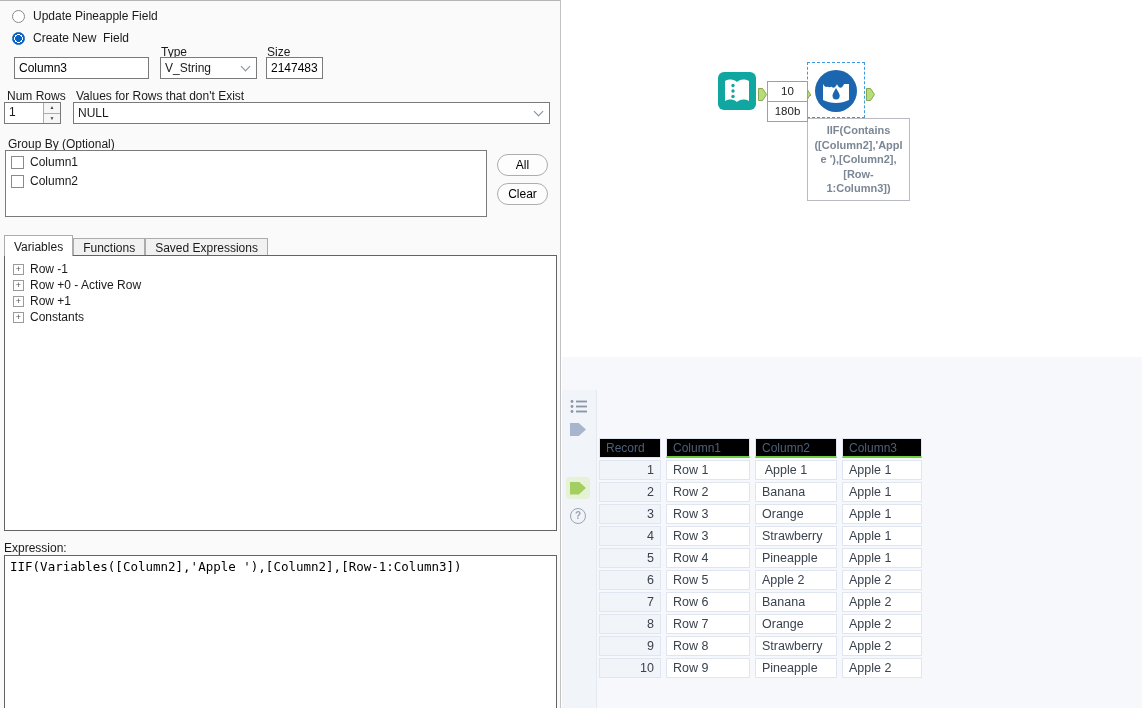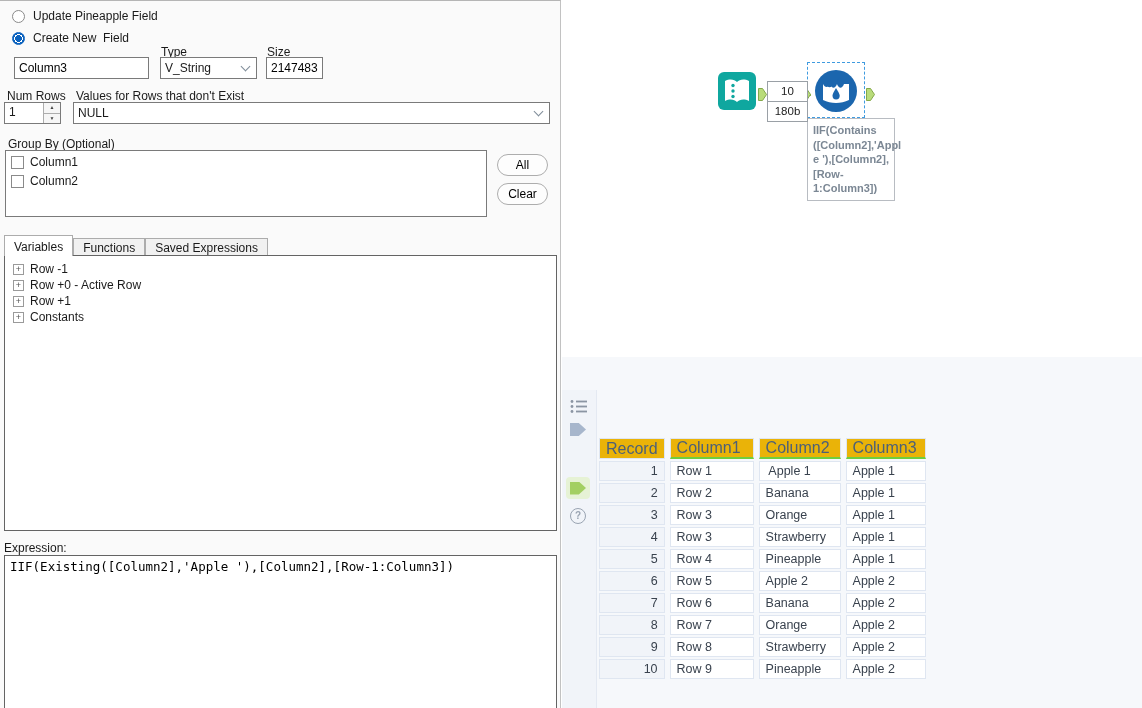--- a/index.html
+++ b/index.html
@@ -56,22 +56,22 @@
   .canvas { position:absolute; left:562px; top:0; width:580px; height:357px; background:#fff; }
   .tool-book { position:absolute; left:156px; top:72px; width:38px; height:38px; }
   .anchor { position:absolute; width:9px; height:13px; }
   .connline { position:absolute; left:205px; top:94px; width:44px; height:2px; background:#8ab654; }
   .connlabel { position:absolute; left:205px; top:81px; width:41px; height:41px; background:#fff; border:1px solid #9aa0a6;
                display:flex; flex-direction:column; font-size:11.5px; color:#222; text-align:center; z-index:3; }
   .connlabel .ctop { flex:1; border-bottom:1px solid #9aa0a6; line-height:19px; }
   .connlabel .cbot { flex:1; line-height:18px; }
   .selbox { position:absolute; left:245px; top:62px; width:58px; height:56px; border:1px dashed #3f9be0; }
   .tool-mrf { position:absolute; left:253px; top:70px; width:42px; height:42px; }
-  .annot { position:absolute; left:245px; top:118px; width:88px; min-height:82px; background:#fff; border:1px solid #b8bcc2;
-           padding:4px 5px; font-size:11px; font-weight:600; color:#7b8794; line-height:1.32; white-space:pre-line; z-index:2; }
+  .annot { position:absolute; left:245px; top:118px; width:103px; min-height:82px; background:#fff; border:1px solid #b8bcc2;
+           padding:4px 5px; font-size:11px; font-weight:600; color:#7b8794; line-height:1.32; white-space:pre-line; z-index:2;text-align:center; }
 
   
   .results { position:absolute; left:562px; top:357px; width:580px; height:351px; background:#f6f8fb; }
   .res-band { position:absolute; left:0; top:0; width:580px; height:33px; background:#eef2f8;
               border-top:1px solid #d4dce8; border-bottom:1px solid #dee4ee; display:flex; align-items:center; padding-left:28px; }
   .res-title { font-weight:bold; color:#1d3a5f; font-size:12.5px; }
   .res-sub { color:#8e99a7; font-size:12.5px; white-space:pre; }
 
   .res-strip { position:absolute; left:0; top:33px; width:35px; height:318px; background:#f1f4f9; border-right:1px solid #e4e9f2; }
   .strip-ic { position:absolute; left:8px; }
@@ -91,22 +91,22 @@
   .tb-chev.blue { border-color:#4a7fc0; }
   .tb-sep { width:1px; height:24px; background:#dbe2ec; margin:0 10px; }
   .ic-box { width:16px; height:16px; border-radius:3px; font-size:10px; line-height:14px; text-align:center; margin-right:9px; }
   .ic-check { border:1.4px solid #c3ccd6; color:#c3ccd6; }
   .ic-x { border:1.4px solid #5a6472; color:#5a6472; }
   .pilcrow { color:#97a1af; font-size:14px; margin:0 10px 0 2px; }
   .arr { color:#9aa5b3; font-size:15px; margin:0 5px; }
 
   .grid-wrap { position:absolute; left:35px; top:79px; width:545px; height:272px; overflow:hidden; }
   table.grid { border-collapse:separate; border-spacing:5px 2px; margin-left:-3px; }
-  table.grid th { height:20px; background:#eab308; border:1px solid #dfe6f1; color:#4c6078; font-weight:normal;
-                  text-align:left; padding:0 6px; font-size:16px; }
+  table.grid th { height:20px; background:#000000; border:1px solid #dfe6f1; color:#4c6078; font-weight:normal;
+                  text-align:left; padding:0 6px; font-size:12px; }
   table.grid th.fld { border-bottom:2px solid #6fce3e; }
   table.grid td { height:20px; background:#fff; border:1px solid #dfe6f1; color:#39424e; padding:0 6px;
                   font-size:12.5px; white-space:pre; }
   table.grid td.rec { background:#f1f4f9; text-align:right; }
 </style>
 </head>
 <body>
 
 <div class="app">
 
@@ -181,21 +181,21 @@
         <span class="expander">+</span>
         <span>Row +1</span>
       </div>
       <div class="treerow">
         <span class="expander">+</span>
         <span>Constants</span>
       </div>
     </div>
 
     <span class="lbl" style="left:4px; top:540px;">Expression:</span>
-    <div class="exprbox">IIF(Existing([Column2],'Apple '),[Column2],[Row-1:Column3])</div>
+    <div class="exprbox">IIF(Variables([Column2],'Apple '),[Column2],[Row-1:Column3])</div>
   </div>
 
   <div class="canvas">
 
     <svg class="tool-book" viewBox="0 0 38 38">
       <rect x="0" y="0" width="38" height="38" rx="6" fill="#0fa79f"></rect>
       <path d="M7 9 C12 6.5 16.5 7.5 19 10 L19 30 C16.5 27.5 12 26.5 7 29 Z" fill="#fff"></path>
       <path d="M31 9 C26 6.5 21.5 7.5 19 10 L19 30 C21.5 27.5 26 26.5 31 29 Z" fill="#fff"></path>
       <circle cx="15" cy="13.5" r="1.7" fill="#0fa79f"></circle>
       <circle cx="15" cy="19" r="1.7" fill="#0fa79f"></circle>

